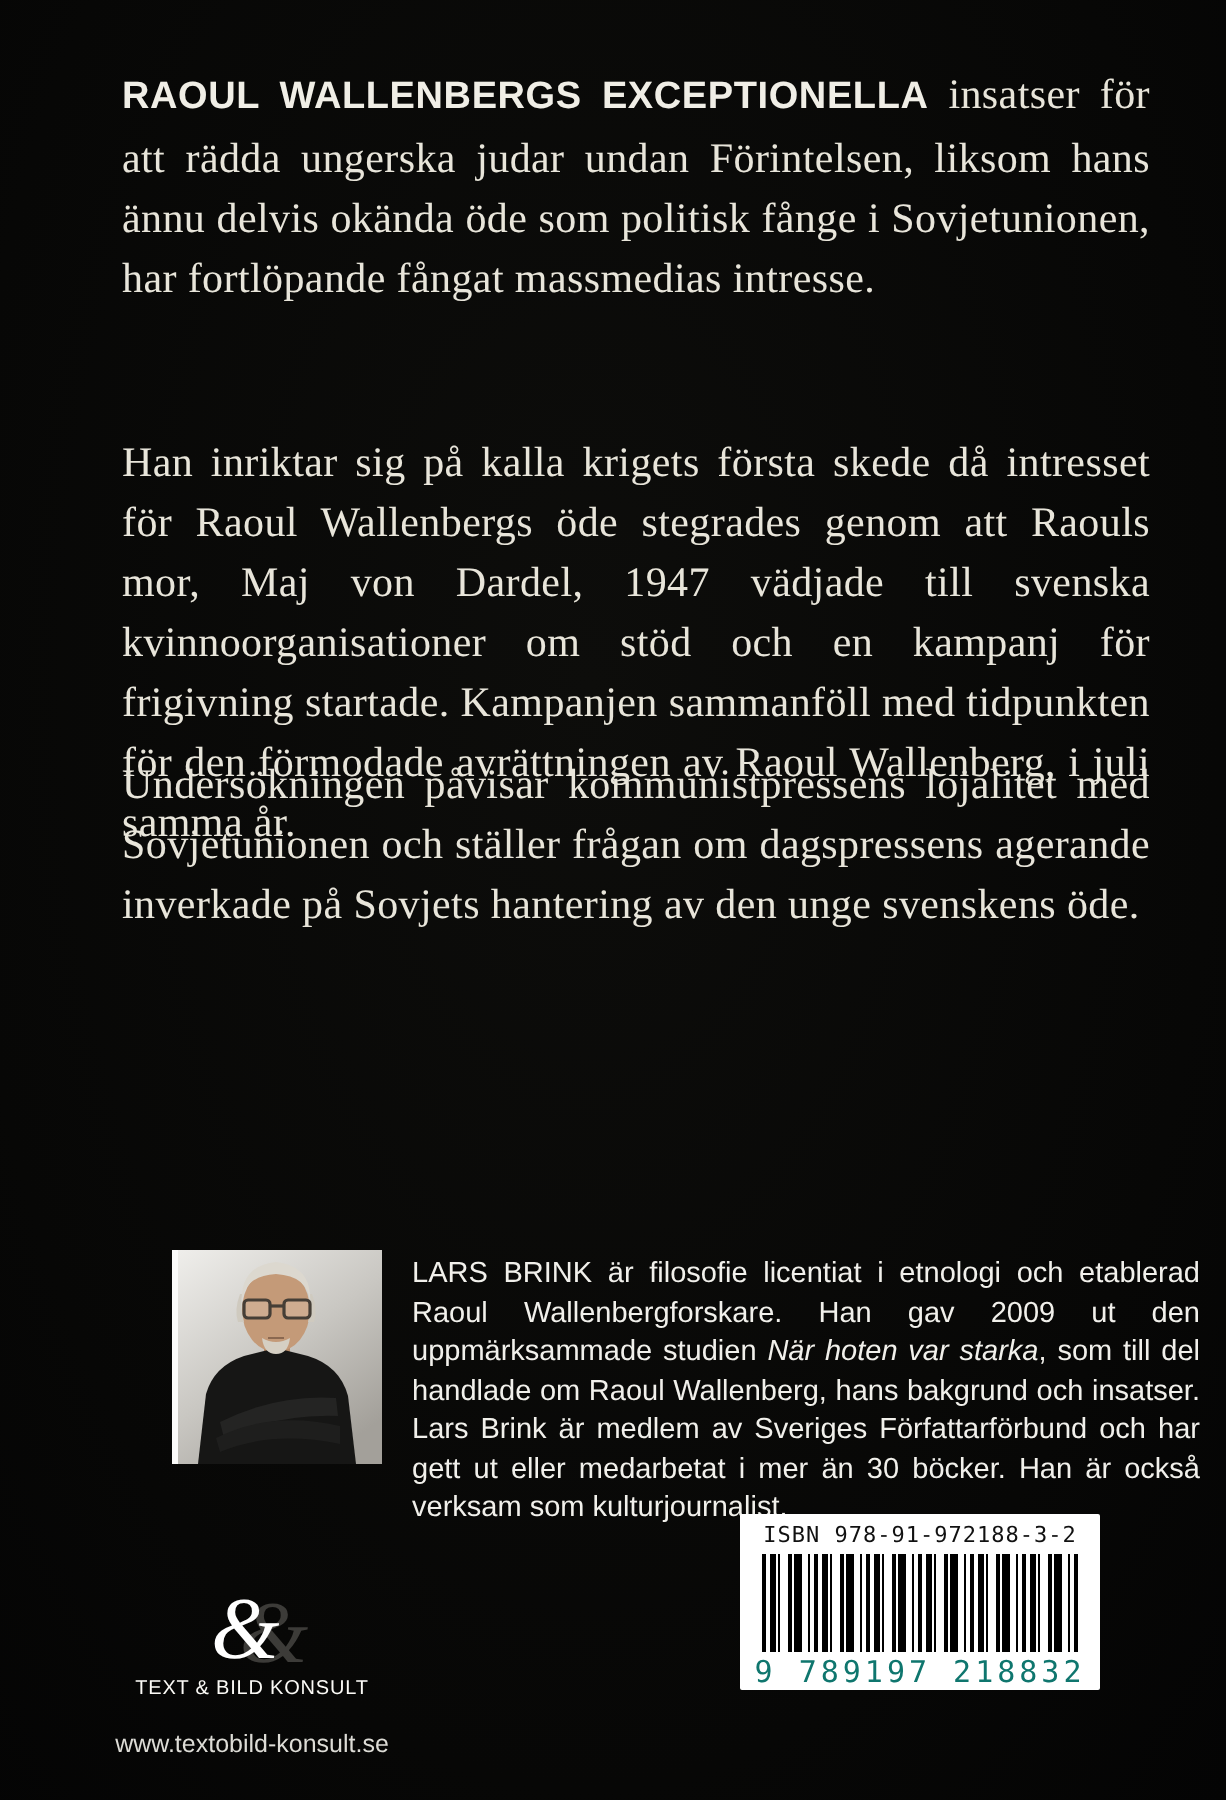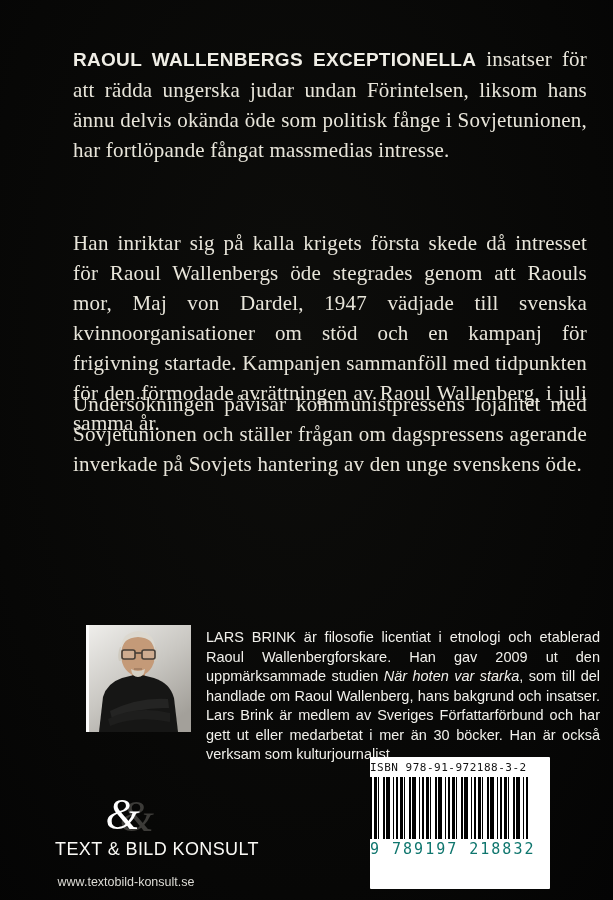--- a/index.html
+++ b/index.html
@@ -7,21 +7,21 @@
     position:relative;
     width:613px;height:900px;
     background:radial-gradient(ellipse at 48% 38%, #0d0d0b 0%, #070706 70%, #040404 100%);
     overflow:hidden;
     font-family:"Liberation Serif", serif;
   }
   .body-par{
     position:absolute;
     left:57px;
     width:514px;
-    margin:16px;
+    margin:4px;
     color:#e8e5da;
     font-size:21px;
     line-height:30px;
     text-align:justify;
     letter-spacing:0.2px;
   }
   .lead-caps{
     font-family:"Liberation Sans", sans-serif;
     font-weight:bold;
     font-size:19px;
@@ -86,42 +86,43 @@
     color:#ffffff;
     z-index:2;
   }
   .amp.shadow{
     position:absolute;left:50%;top:2px;
     transform:translateX(-18%);
     color:#3c3b38;
     z-index:1;
   }
   .pub-name{
-    font-size:18px;
+    font-size:10px;
     letter-spacing:0.4px;
     color:#fbfaf6;
     white-space:nowrap;
   }
   .pub-url{
     font-size:12.5px;
     color:#dddcd6;
     margin-top:15px;
     white-space:nowrap;
   }
 
   .barcode-box{
     position:absolute;
     left:370px;
     top:757px;
     width:180px;
-    height:132px;
+    height:88px;
     background:#ffffff;
     border-radius:1px;
     display:flex;
     flex-direction:column;
+    align-items:center;
     padding-top:4px;
     box-sizing:border-box;
   }
   .isbn-label{
     font-family:"DejaVu Sans Mono", monospace;
     font-size:11px;
     letter-spacing:0.5px;
     color:#111;
     white-space:nowrap;
   }

